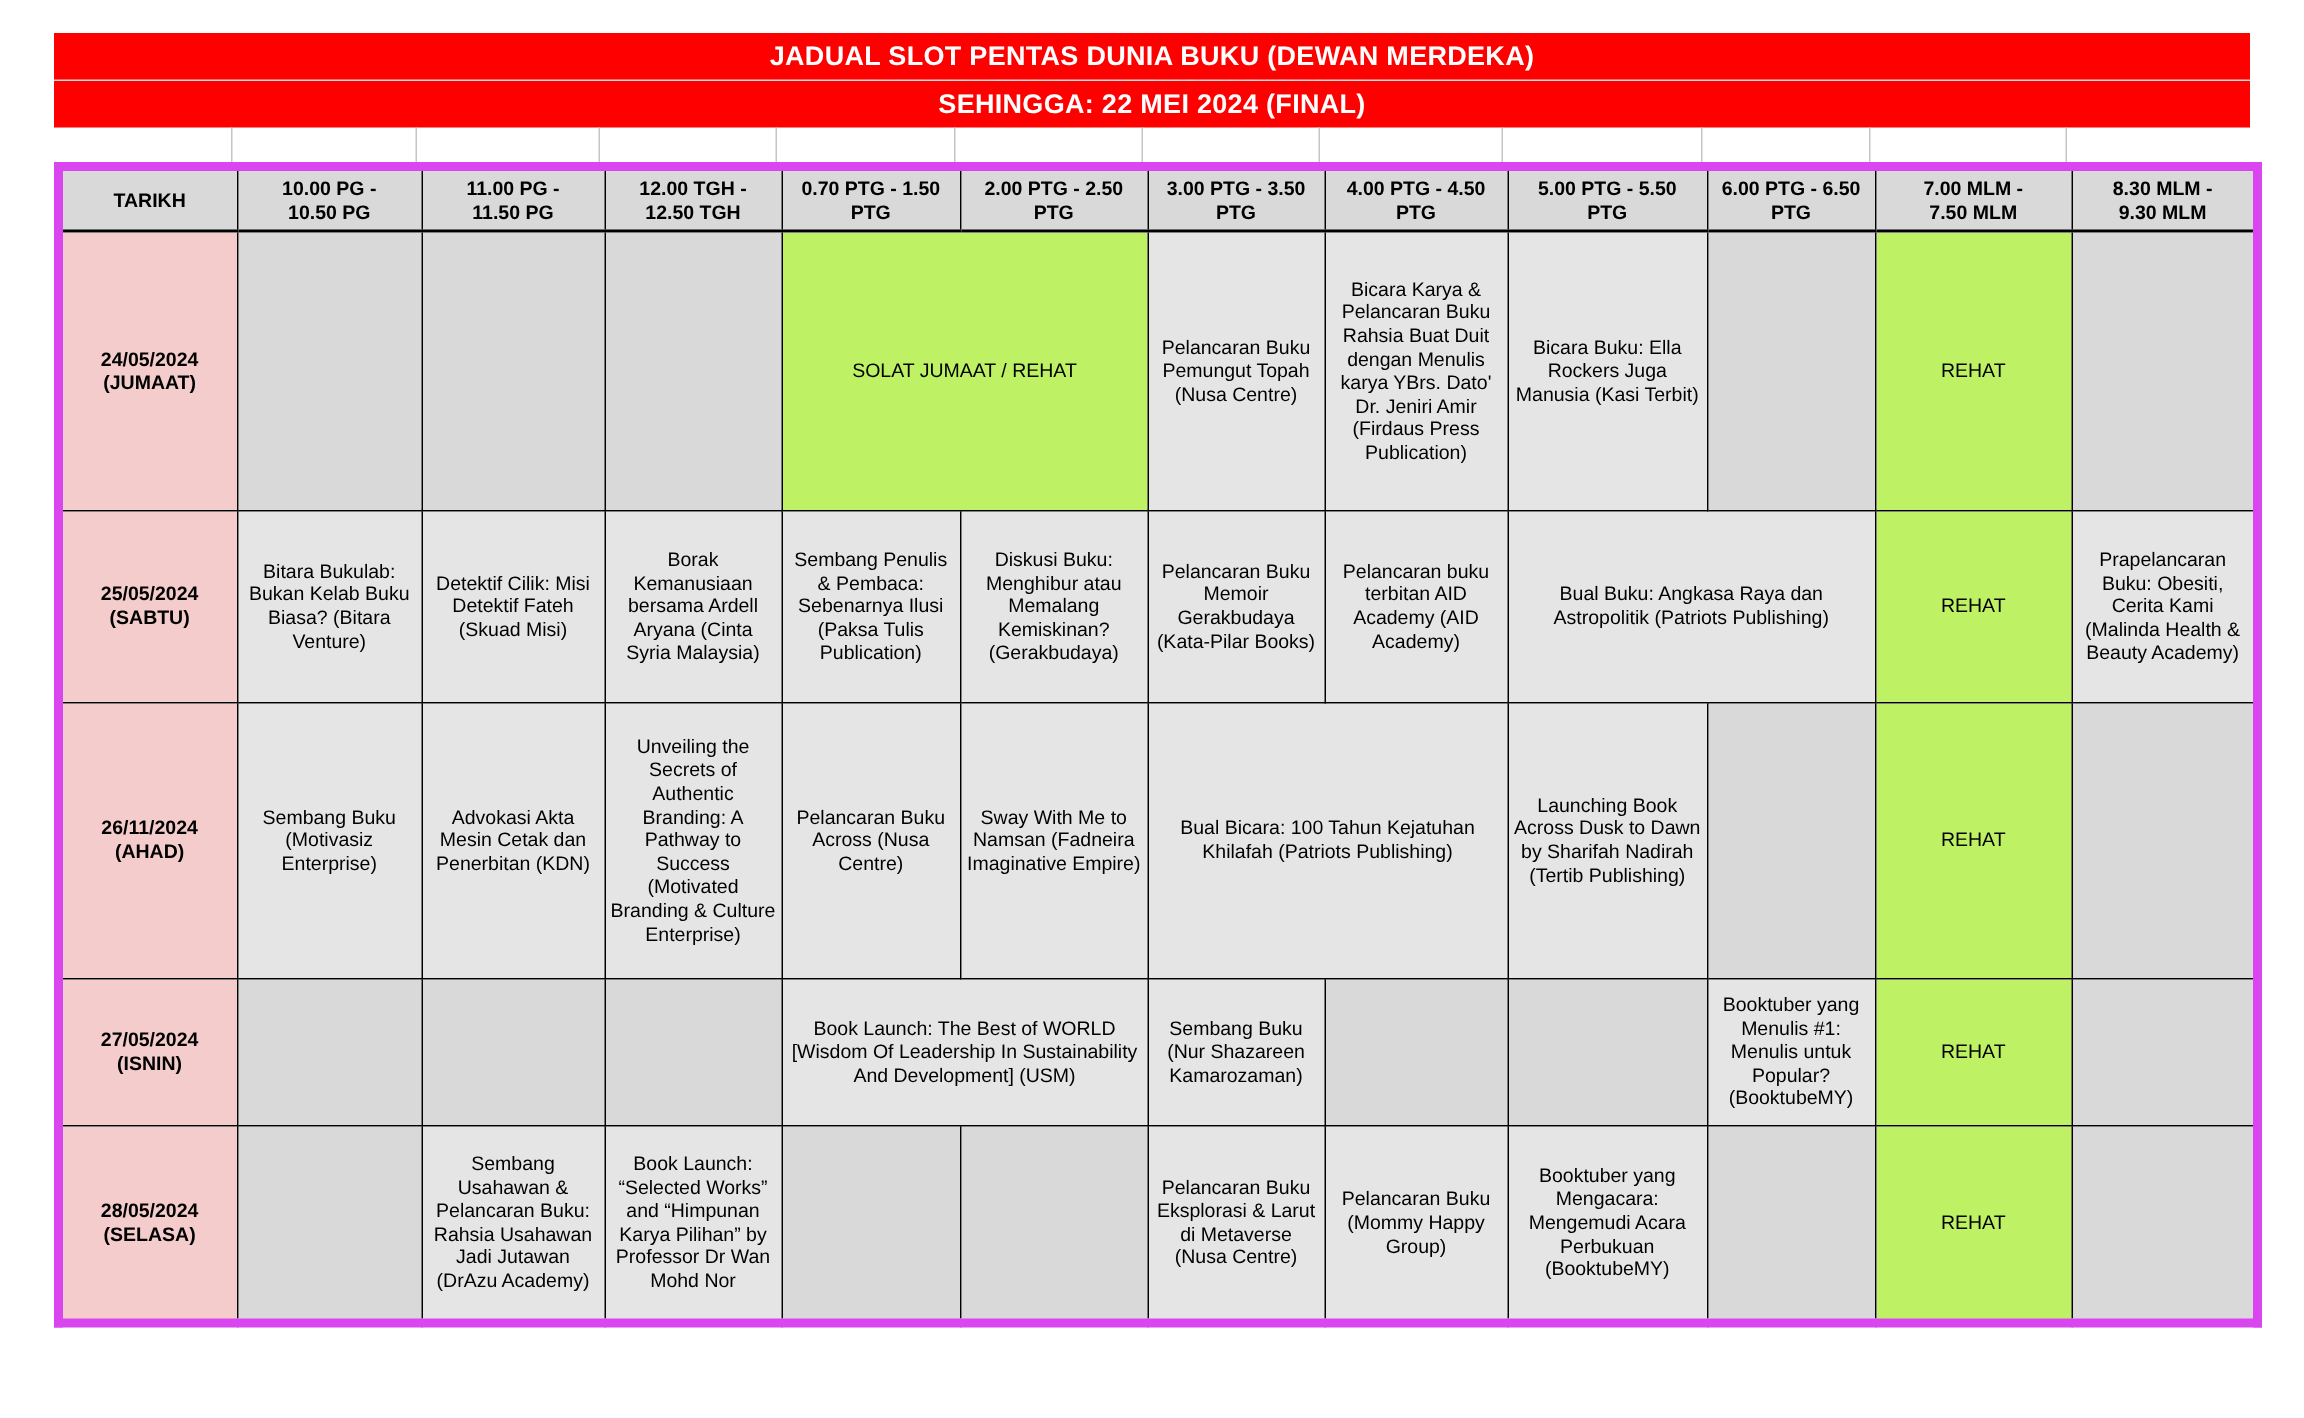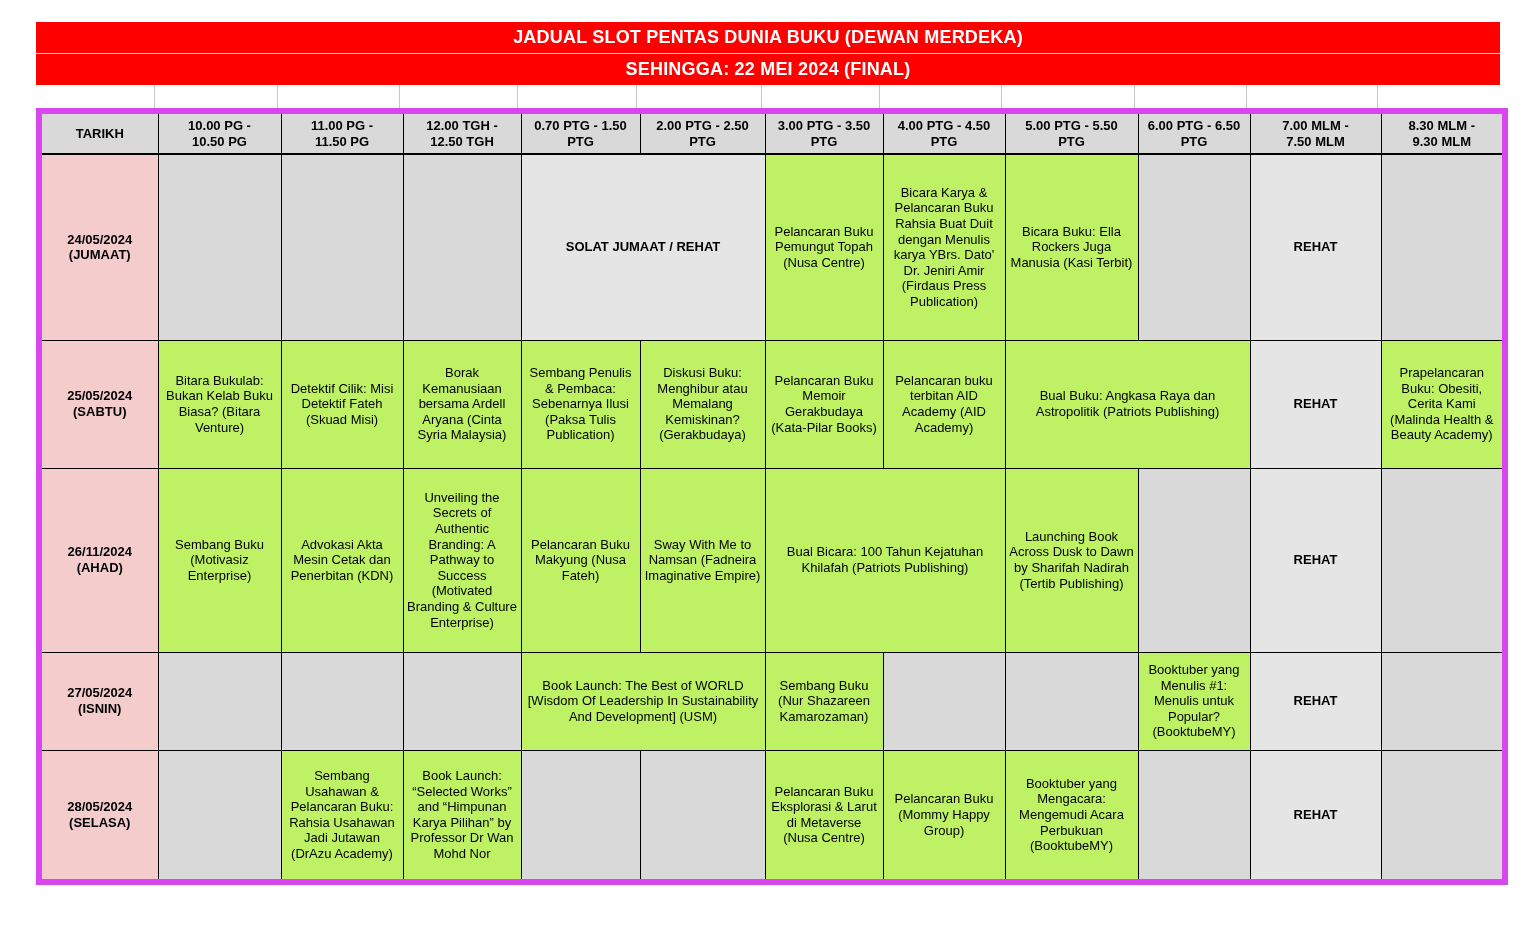--- a/index.html
+++ b/index.html
@@ -23,23 +23,23 @@
   col.c0{width:119px}col.c1{width:123px}col.c2{width:122px}col.c3{width:118px}
   col.c4{width:119px}col.c5{width:125px}col.c6{width:118px}col.c7{width:122px}
   col.c8{width:133px}col.c9{width:112px}col.c10{width:131px}col.c11{width:124px}
 
   th,td{border:1px solid #000;text-align:center;vertical-align:middle;
     font-size:13px;line-height:1.2;padding:2px 3px;box-sizing:border-box;
     overflow:hidden;word-wrap:break-word;}
   thead th{background:#d9d9d9;font-weight:bold;white-space:pre-line;height:43px;
     border-bottom:2px solid #000;}
   td.date{background:#f4cccc;font-weight:bold;white-space:pre-line;}
-  td.event{background:#bef264;}
+  td.event{background:#e5e5e5;}
   td.empty{background:#d9d9d9;}
-  td.break{background:#e5e5e5;font-weight:bold;}
+  td.break{background:#bef264;font-weight:normal;}
   tbody tr:nth-child(1){height:186px;}
   tbody tr:nth-child(2){height:128px;}
   tbody tr:nth-child(3){height:184px;}
   tbody tr:nth-child(4){height:98px;}
   tbody tr:nth-child(5){height:132px;}
 </style>
 </head>
 <body>
 
 <div class="page">
@@ -135,21 +135,21 @@
             <td class="event" colspan="2">Bual Buku: Angkasa Raya dan Astropolitik (Patriots Publishing)</td>
             <td class="break">REHAT</td>
             <td class="event">Prapelancaran Buku: Obesiti, Cerita Kami (Malinda Health &amp; Beauty Academy)</td>
           </tr>
           <tr>
             <td class="date">26/11/2024
 (AHAD)</td>
             <td class="event">Sembang Buku (Motivasiz Enterprise)</td>
             <td class="event">Advokasi Akta Mesin Cetak dan Penerbitan (KDN)</td>
             <td class="event">Unveiling the Secrets of Authentic Branding: A Pathway to Success (Motivated Branding &amp; Culture Enterprise)</td>
-            <td class="event">Pelancaran Buku Makyung (Nusa Fateh)</td>
+            <td class="event">Pelancaran Buku Across (Nusa Centre)</td>
             <td class="event">Sway With Me to Namsan (Fadneira Imaginative Empire)</td>
             <td class="event" colspan="2">Bual Bicara: 100 Tahun Kejatuhan Khilafah (Patriots Publishing)</td>
             <td class="event">Launching Book Across Dusk to Dawn by Sharifah Nadirah (Tertib Publishing)</td>
             <td class="empty"></td>
             <td class="break">REHAT</td>
             <td class="empty"></td>
           </tr>
           <tr>
             <td class="date">27/05/2024
 (ISNIN)</td>

